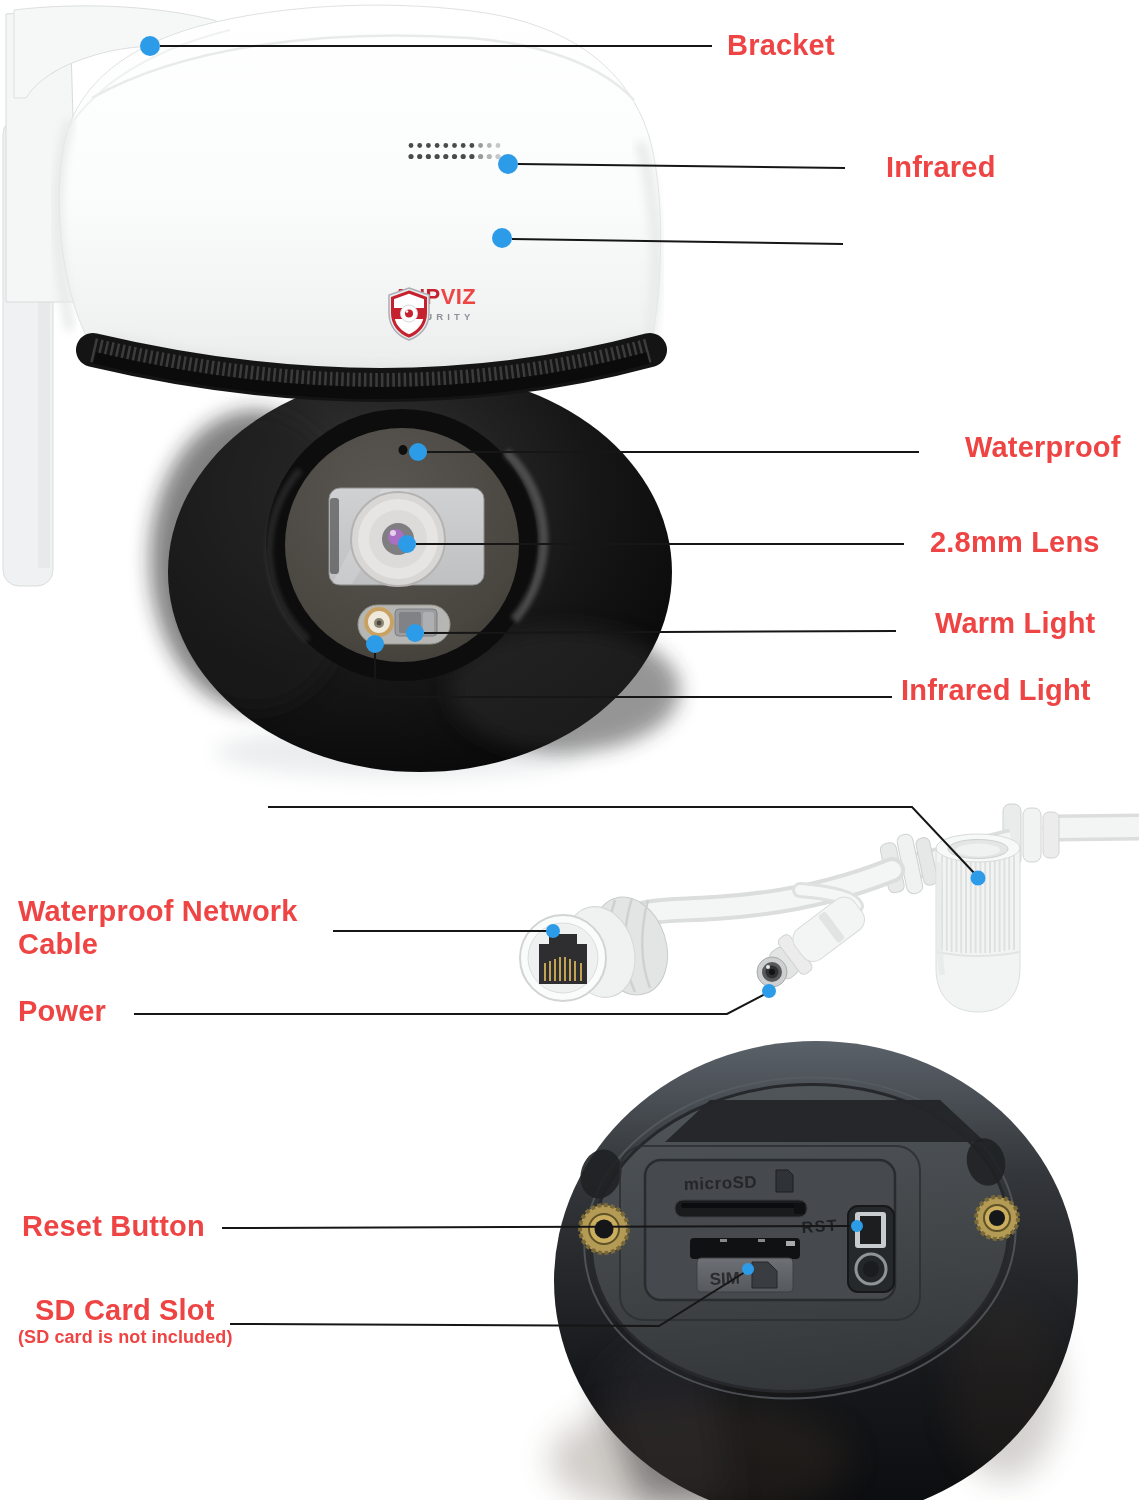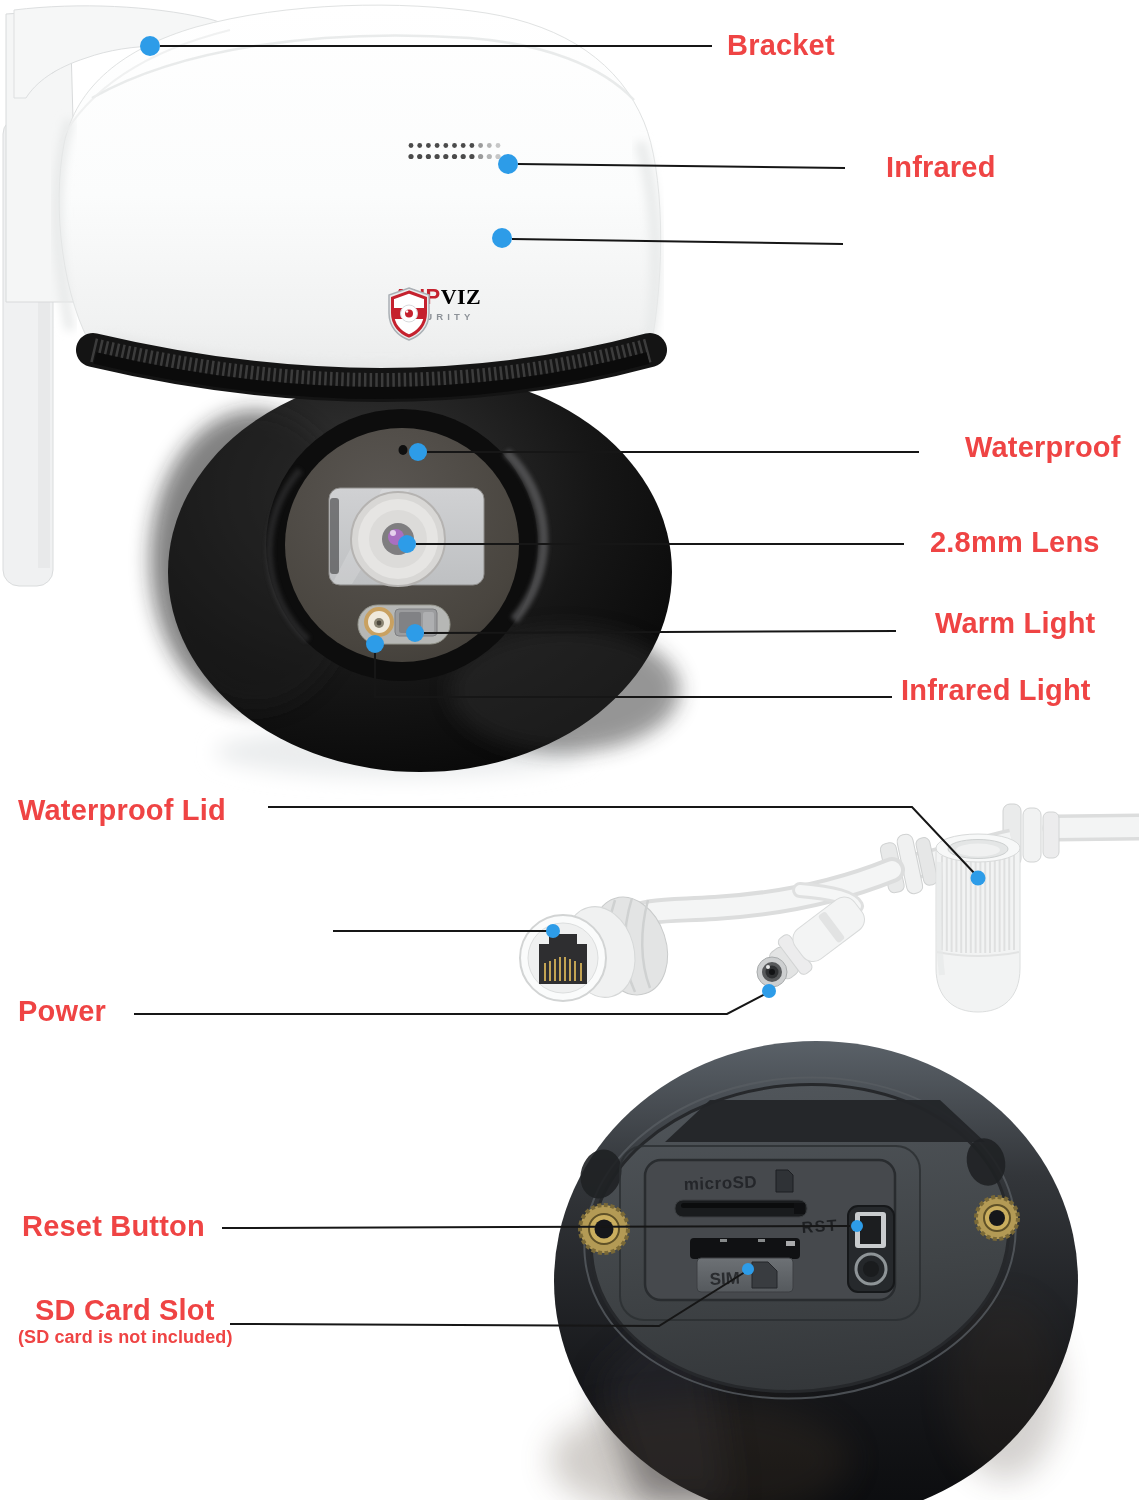--- a/index.html
+++ b/index.html
@@ -7,21 +7,21 @@
           font-family:"Liberation Sans",sans-serif;}
   svg{position:absolute;left:0;top:0;}
   .lbl{position:absolute;font-weight:700;font-size:29px;color:#ef4444;white-space:nowrap;
        transform:translateY(-50%);letter-spacing:.2px;}
   .lbl-wrap{white-space:normal;width:345px;line-height:1.14;}
   .lbl-note{font-size:18px;font-weight:600;letter-spacing:.1px;}
   .logo{position:absolute;left:386px;top:286px;display:flex;align-items:center;gap:7px;}
   .logo-text{display:flex;flex-direction:column;}
   .brand{font-size:22px;font-weight:800;line-height:1;letter-spacing:.4px;}
   .brand .red{color:#C5212E;}
-  .brand .dark{color:#000000;font-family:Liberation Serif, serif;}
+  .brand .dark{color:#ef4444;}
   .tagline{font-size:9.5px;font-weight:700;letter-spacing:4.2px;color:#8D9298;margin-top:3px;}
 </style>
 </head>
 <body>
 
 <div class="canvas">
 
 <svg width="1139" height="1500" viewBox="0 0 1139 1500">
   <defs>
     <linearGradient id="gHouse" x1="0" y1="0" x2="0" y2="1">
@@ -334,20 +334,20 @@
   </span>
 </div>
 
 <div class="lbl" style="left:727px;top:45px">Bracket</div>
 <div class="lbl" style="left:886px;top:167px">Infrared</div>
 <div class="lbl" style="left:965px;top:447px">Waterproof</div>
 <div class="lbl" style="left:930px;top:542px">2.8mm Lens</div>
 <div class="lbl" style="left:935px;top:623px">Warm Light</div>
 <div class="lbl" style="left:901px;top:690px">Infrared Light</div>
 
-<div class="lbl" style="left:18px;top:810px">Waterproof Lid</div>
+<div class="lbl lbl-wrap" style="left:18px;top:928px">Waterproof Network Cable</div>
 <div class="lbl" style="left:18px;top:1011px">Power</div>
 
 <div class="lbl" style="left:22px;top:1226px">Reset Button</div>
 <div class="lbl" style="left:35px;top:1310px">SD Card Slot</div>
 <div class="lbl lbl-note" style="left:18px;top:1337px">(SD card is not included)</div>
 
 </div>
 
 </body></html>

